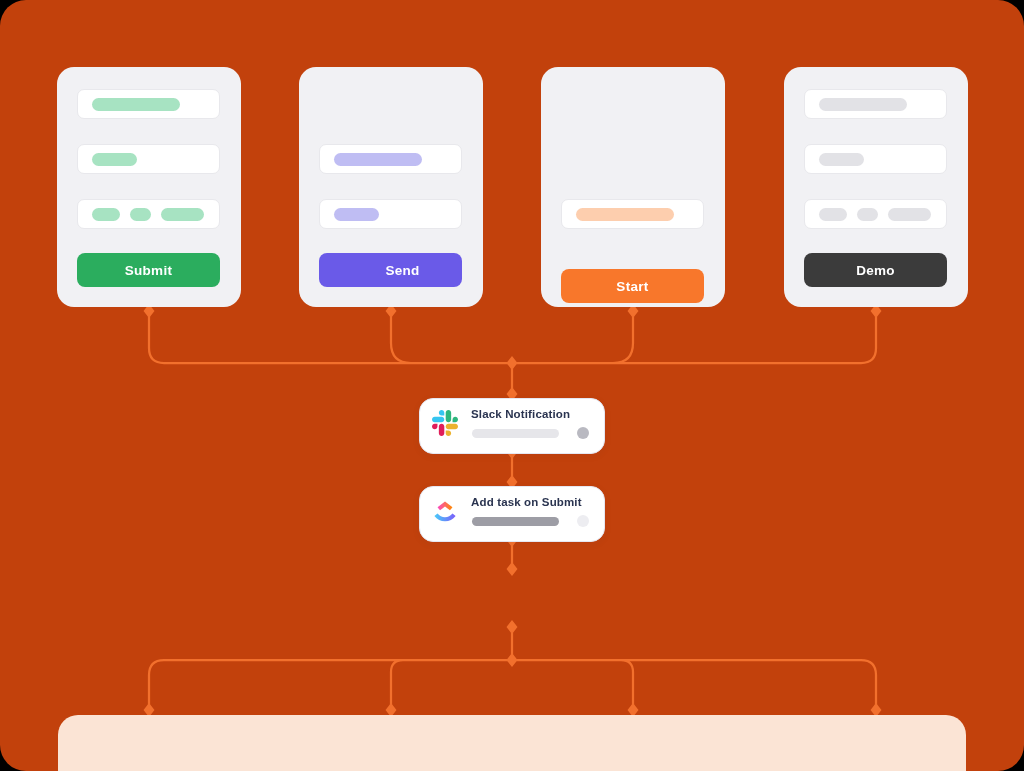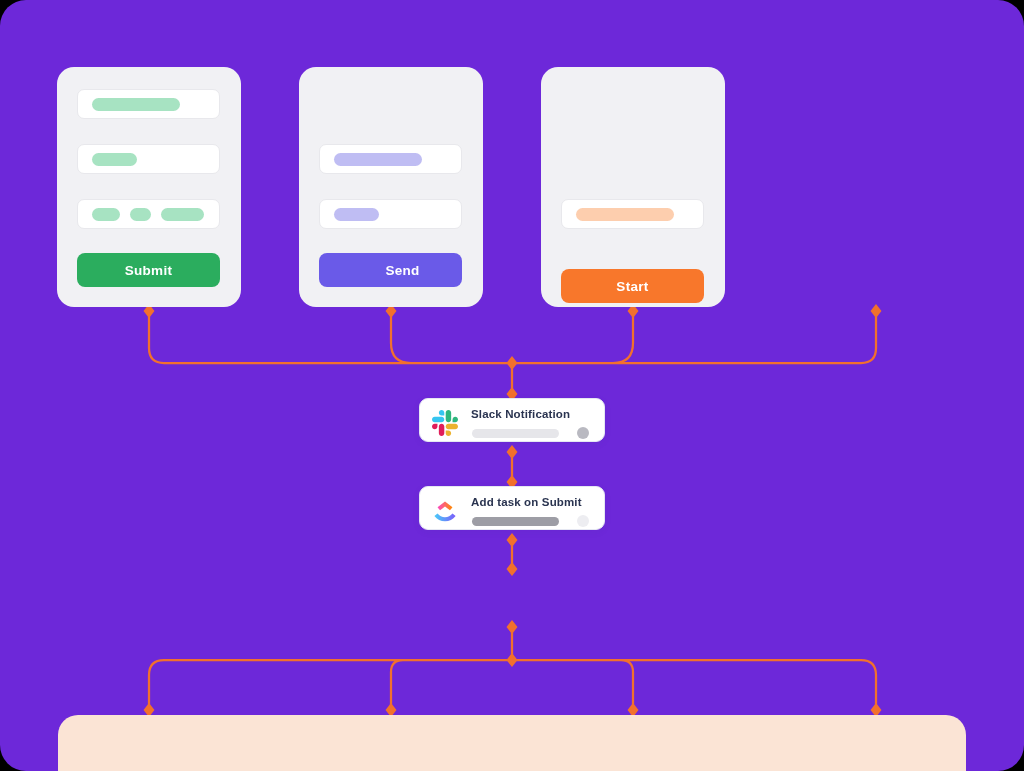--- a/index.html
+++ b/index.html
@@ -34,22 +34,22 @@
   .len-long{width:88px}.len-short{width:45px}.len-xlong{width:98px}
   .pill.p0{width:28px}.pill.p1{width:21px}.pill.p2{width:43px}
   .form-btn{
     position:absolute;left:20px;top:186px;width:143px;height:34px;
     border:none;border-radius:8px;color:#fff;
     font-family:inherit;font-weight:700;font-size:13.5px;letter-spacing:.3px;
     cursor:pointer;
   }
   
   .step-card{
-    position:absolute;left:419px;width:186px;height:44px;
-    background:#fff;border:1px solid #E5E7F2;border-radius:9px;
+    position:absolute;left:419px;width:186px;height:56px;
+    background:#fff;border:1px solid #E5E7F2;border-radius:14px;
     box-sizing:border-box;
     box-shadow:0 2px 8px rgba(45,55,90,.05);
   }
   .pos-s0{top:398px}.pos-s1{top:486px}.pos-s2{top:573px}
   .step-icon{position:absolute;left:12px;top:11px;width:26px;height:26px;display:block;}
   .step-icon svg{width:26px;height:26px;display:block;}
   .step-title{
     position:absolute;left:51px;top:9px;
     font-size:11.5px;font-weight:700;color:#2A3450;letter-spacing:.15px;
     white-space:nowrap;
@@ -62,21 +62,21 @@
   .step-dot.shade-light{background:#EDEDF1;}
   
   .bottom-panel{
     position:absolute;left:58px;top:715px;width:908px;height:56px;
     background:#FBE4D5;border-radius:20px 20px 0 0;
   }
 </style>
 </head>
 <body style="background: rgb(0, 0, 0);">
 
-<div class="surface" style="background: #6d28d9;">
+<div class="surface" style="background: #c2410c;">
 
   <svg class="connectors" viewBox="0 0 1024 771" xmlns="http://www.w3.org/2000/svg" aria-hidden="true" style="color: rgb(242, 112, 45);">
     <path fill="none" stroke="currentColor" stroke-width="2.25" stroke-linecap="round" d="M149 311 V348 Q149 363 164 363 H861
          M876 311 V348 Q876 363 861 363
          M391 311 V343 Q391 363 411 363
          M633 311 V343 Q633 363 613 363
          M512 363 V394
          M512 452 V482
          M512 540 V569
          M512 627 V660
@@ -133,20 +133,36 @@
 
   <div class="form-card pos-f2" style="--accent: #FDCEAE;">
     <div class="rows">
         <div class="field slot-2">
           <span class="bar len-xlong"></span>
         </div>
       </div>
     <button class="form-btn" style="background: rgb(248, 119, 43); margin-top: 16px;">Start</button>
   </div>
 
+  <div class="form-card pos-f3" style="--accent: #E2E2E6;">
+    <div class="rows">
+        <div class="field slot-0">
+          <span class="bar len-long"></span>
+        </div>
+        <div class="field slot-1">
+          <span class="bar len-short"></span>
+        </div>
+        <div class="field slot-2">
+          <span class="bar pill p0"></span>
+          <span class="bar pill p1"></span>
+          <span class="bar pill p2"></span>
+        </div>
+      </div>
+    <button class="form-btn" style="background: rgb(59, 59, 59);">Demo</button>
+  </div>
 
   <div class="step-card pos-s0">
     <span class="step-icon">
       <svg viewBox="0 0 122.8 122.8" xmlns="http://www.w3.org/2000/svg">
         <path d="M25.8 77.6c0 7.1-5.8 12.9-12.9 12.9S0 84.7 0 77.6s5.8-12.9 12.9-12.9h12.9v12.9zm6.5 0c0-7.1 5.8-12.9 12.9-12.9s12.9 5.8 12.9 12.9v32.3c0 7.1-5.8 12.9-12.9 12.9s-12.9-5.8-12.9-12.9V77.6z" fill="#E01E5A"></path>
         <path d="M45.2 25.8c-7.1 0-12.9-5.8-12.9-12.9S38.1 0 45.2 0s12.9 5.8 12.9 12.9v12.9H45.2zm0 6.5c7.1 0 12.9 5.8 12.9 12.9s-5.8 12.9-12.9 12.9H12.9C5.8 58.1 0 52.3 0 45.2s5.8-12.9 12.9-12.9h32.3z" fill="#36C5F0"></path>
         <path d="M97 45.2c0-7.1 5.8-12.9 12.9-12.9s12.9 5.8 12.9 12.9-5.8 12.9-12.9 12.9H97V45.2zm-6.5 0c0 7.1-5.8 12.9-12.9 12.9s-12.9-5.8-12.9-12.9V12.9C64.7 5.8 70.5 0 77.6 0s12.9 5.8 12.9 12.9v32.3z" fill="#2EB67D"></path>
         <path d="M77.6 97c7.1 0 12.9 5.8 12.9 12.9s-5.8 12.9-12.9 12.9-12.9-5.8-12.9-12.9V97h12.9zm0-6.5c-7.1 0-12.9-5.8-12.9-12.9s5.8-12.9 12.9-12.9h32.3c7.1 0 12.9 5.8 12.9 12.9s-5.8 12.9-12.9 12.9H77.6z" fill="#ECB22E"></path>
       </svg>
     </span>

